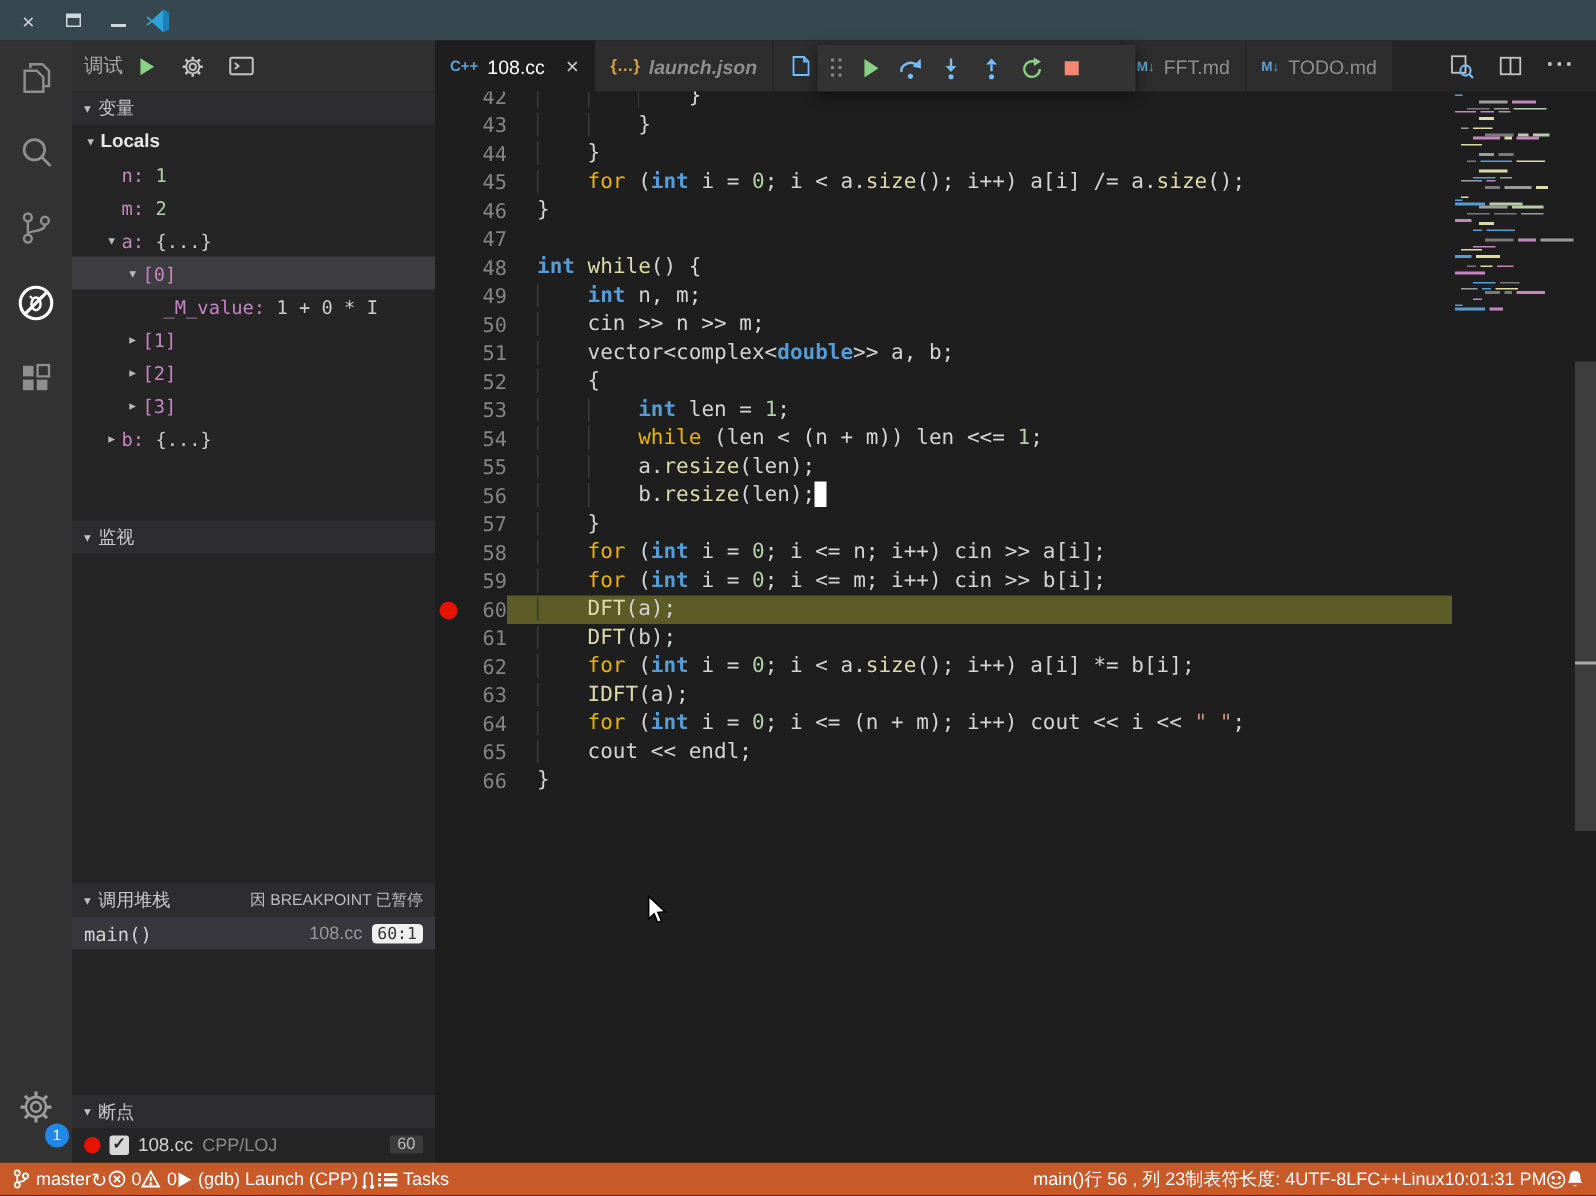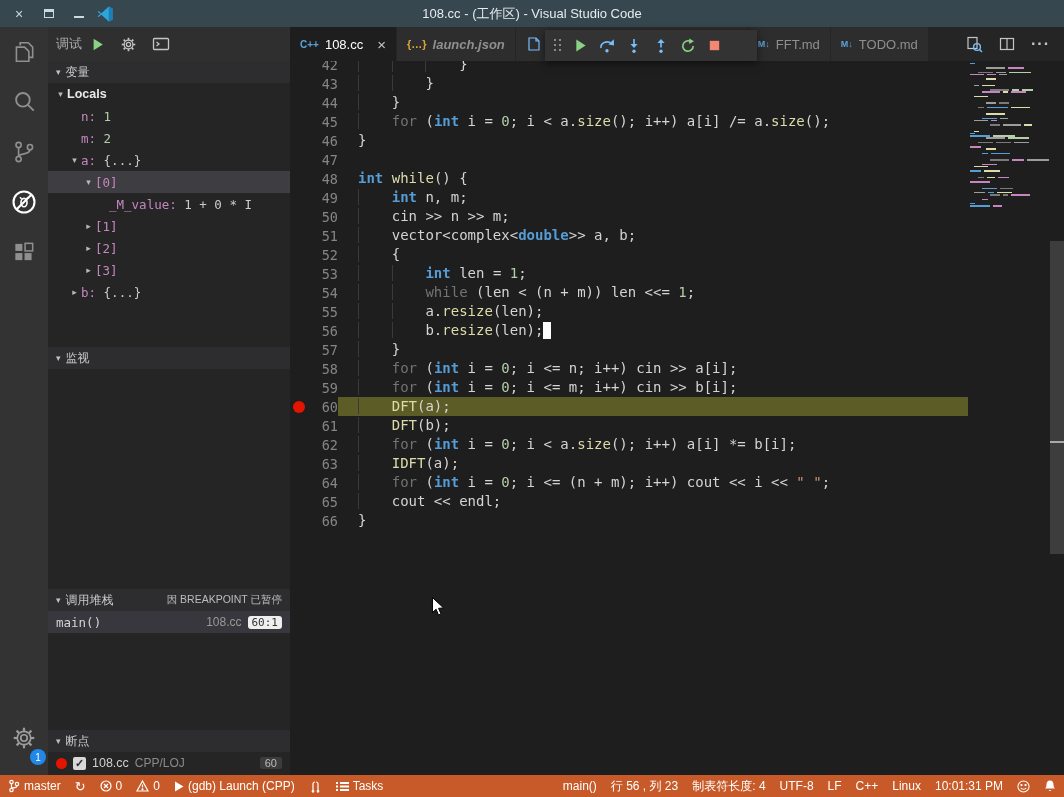--- a/index.html
+++ b/index.html
@@ -77,40 +77,40 @@
   
   .editor { flex:1; position:relative; background:#1e1e1e; overflow:hidden; }
   #code { position:absolute; left:0; right:96px; top:-6px; font-family:"DejaVu Sans Mono", monospace; font-size:14px; }
   .code-line { height:19px; display:flex; align-items:center; white-space:pre; }
   .ln-margin { width:18px; flex-shrink:0; display:flex; align-items:center; justify-content:center; }
   .ln-dot { width:12px; height:12px; border-radius:50%; background:#e51400; }
   .lineno { width:30px; text-align:right; color:#858585; font-size:13.5px; flex-shrink:0; }
   .code-right { flex:1; padding-left:20px; height:19px; line-height:19px; }
   .exec .code-right { background:rgba(255,255,64,0.28); }
   .tok-k { color:#569cd6;font-weight:bold; }
-  .tok-c { color:#737373; }
+  .tok-c { color:#eab308; }
   .tok-n { color:#b5cea8; }
   .tok-f { color:#dcdcaa; }
   .tok-s { color:#ce9178; }
   .tok-p { color:#d4d4d4; }
   .tok-i { box-shadow:inset 1px 0 0 #3a3a3a; }
   .cursor-block { display:inline-block; width:8px; height:17px; background:#ffffff; vertical-align:middle; margin-top:-2px; }
 
   .minimap { position:absolute; top:2px; right:14px; width:82px; }
   .mm-row { height:1.4px; margin-bottom:0.8px; display:flex; }
   .mm-row span { height:100%; display:inline-block; }
   .scrollbar { position:absolute; top:0; right:0; bottom:0; width:14px; }
   .sb-slider { position:absolute; top:180px; height:313px; left:0; right:0; background:rgba(121,121,121,0.35); }
   .sb-marker { position:absolute; top:380px; height:2px; left:0; right:0; background:#a9a9a9; }
 
   .mouse-pointer { position:absolute; left:430px; top:597px; z-index:40; pointer-events:none; }
 
   
   .statusbar { height:22px; background:#c75a28; display:flex; align-items:center; padding:0 8px; color:#ffffff; font-size:12px; }
-  .sb-left, .sb-right { display:flex; align-items:center; gap:14px; }
+  .sb-left, .sb-right { display:flex; align-items:center; }
   .sb-right { margin-left:auto; }
   .sb-item { display:flex; align-items:center; gap:4px; white-space:nowrap; }
   .sb-glyph { display:inline-flex; align-items:center; font-size:12px; }
 
   svg { display:block; }
 </style>
 </head>
 <body>
 
 <div class="titlebar">
@@ -122,21 +122,20 @@
     <span class="win-btn">
         <span class="win-min"></span>
       </span>
   </div>
   <span class="tb-logo">
     <svg width="18" height="18" viewBox="0 0 24 24">
         <path d="M17 2 L7.2 11 L3.4 8 L2 9 L6 12 L2 15 L3.4 16 L7.2 13 L17 22 L22 19.5 V4.5 Z" fill="#2da4dc"></path>
         <path d="M17 2 L17 22 L22 19.5 V4.5 Z" fill="#1c7fb5"></path>
       </svg>
   </span>
-  <span class="tb-title">108.cc - (工作区) - Visual Studio Code</span>
 </div>
 
 <div class="main">
 
   <div class="activitybar">
     <div class="ab-icon">
       <svg width="26" height="26" viewBox="0 0 24 24" fill="none" stroke="#8f8f8f" stroke-width="1.5">
           <path d="M8.5 6 V3.5 H16 L20 7.5 V17 H16.5"></path>
           <path d="M5 7.5 H12.5 L16.5 11.5 V20.5 H5 Z"></path>
         </svg>

